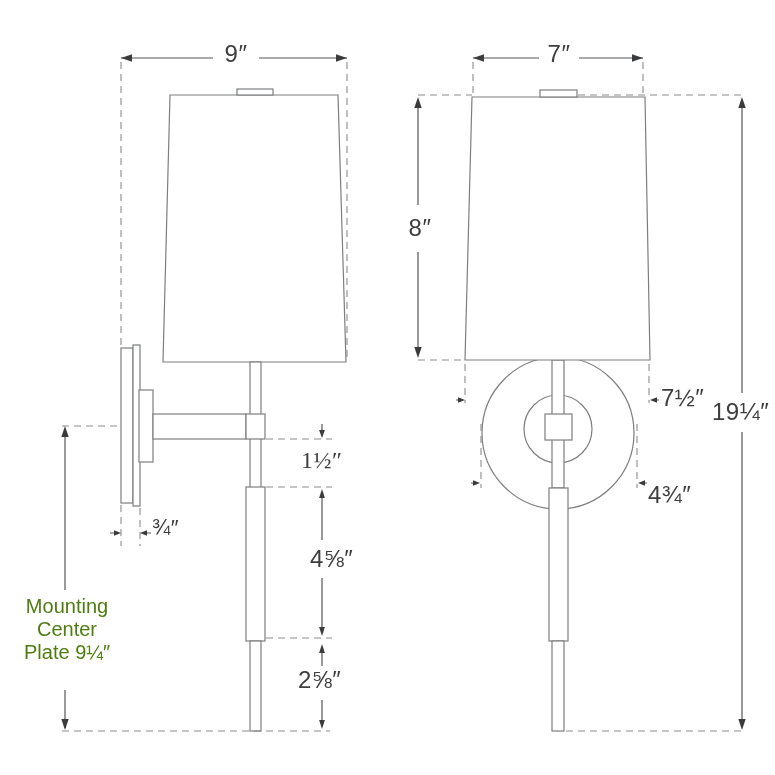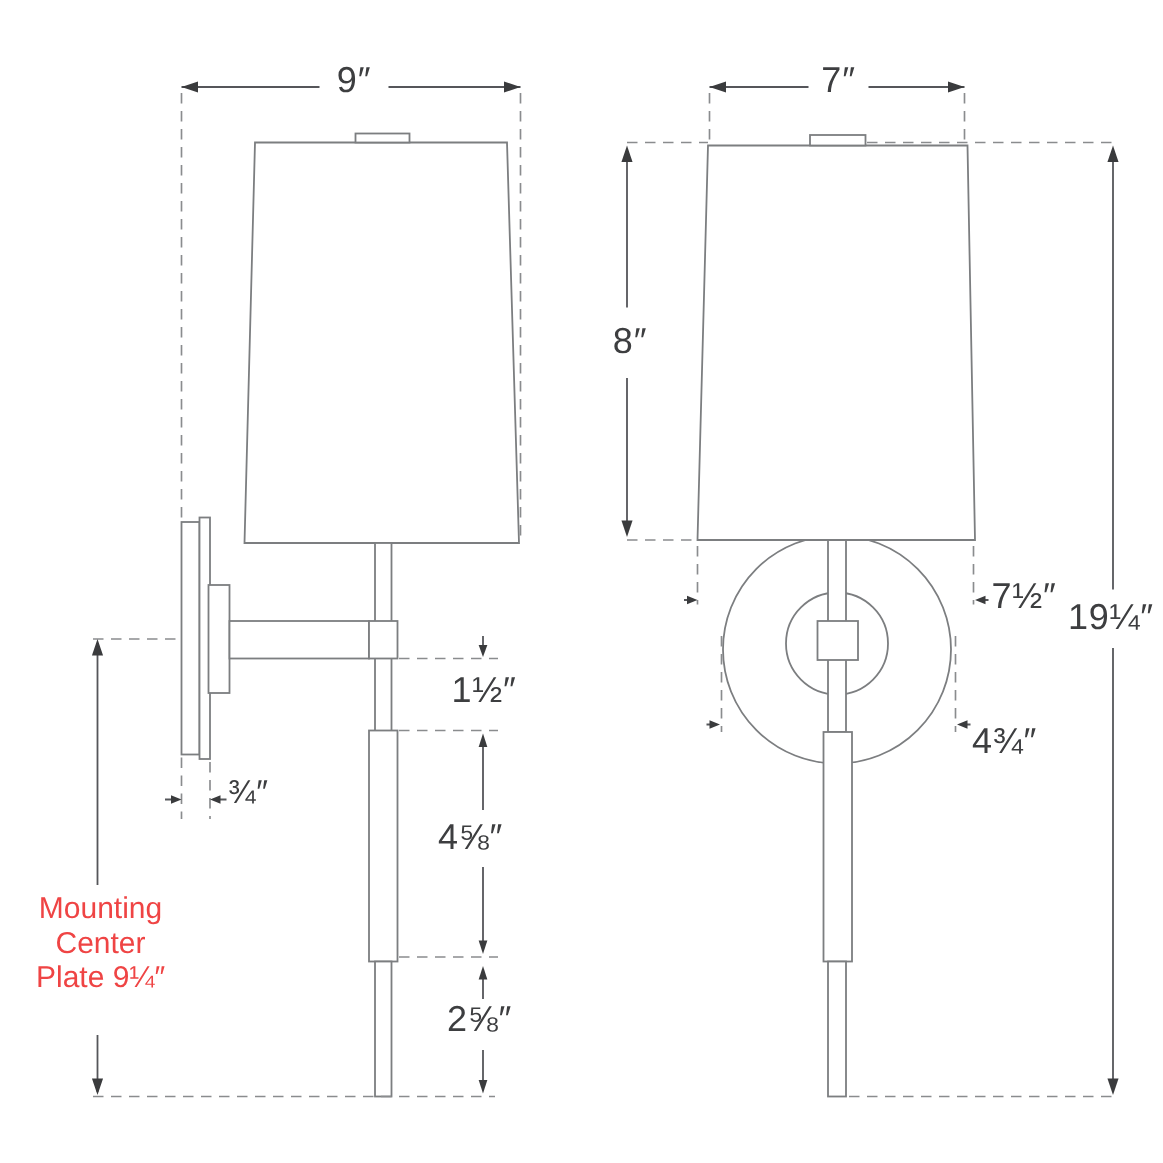--- a/index.html
+++ b/index.html
@@ -16,21 +16,21 @@
     color:#3d3e40;
     font-size:24px;
     white-space:nowrap;
     letter-spacing:0.5px;
   }
   .dim.centered{transform:translateX(-50%);}
   .dim.small{font-size:22px;}
   .note{
     position:absolute;
     transform:translateX(-50%);
-    color:#ef4444;
+    color:#4d7c0f;
     font-size:20px;
     line-height:23px;
     text-align:center;
     white-space:nowrap;
   }
   .ln{stroke:#55565a;stroke-width:1.2;fill:none;}
   .shape{stroke:#7c7e80;stroke-width:1.2;fill:#ffffff;}
   .shape.open{fill:none;}
   .dash{stroke:#8a8c8e;stroke-width:1.1;fill:none;stroke-dasharray:7 5;}
   .ah{fill:#3a3b3d;stroke:none;}
@@ -142,23 +142,23 @@
   <div class="dim centered" style="left:559px;top:40px;">7″</div>
 
   <div class="dim centered" style="left:420px;top:214px;">8″</div>
 
   <div class="dim" style="left:712px;top:398px;text-align:center;">19¼″</div>
 
   <div class="dim" style="left:661px;top:384px;">7½″</div>
 
   <div class="dim" style="left:648px;top:481px;">4¾″</div>
 
-  <div class="dim" style="left:301px;top:447px;">1½″</div>
+  <div class="dim" style="left:301px;top:447px;font-family:Liberation Serif, serif;">1½″</div>
 
-  <div class="dim" style="left:292px;top:545px;">4⅝″</div>
+  <div class="dim" style="left:310px;top:545px;">4⅝″</div>
 
   <div class="dim" style="left:298px;top:666px;">2⅝″</div>
 
   <div class="dim small" style="left:152px;top:515px;">¾″</div>
 
   <div class="note" style="left:67px;top:595px;">
     <div>Mounting</div>
     <div>Center</div>
     <div>Plate 9¼″</div>
   </div>

